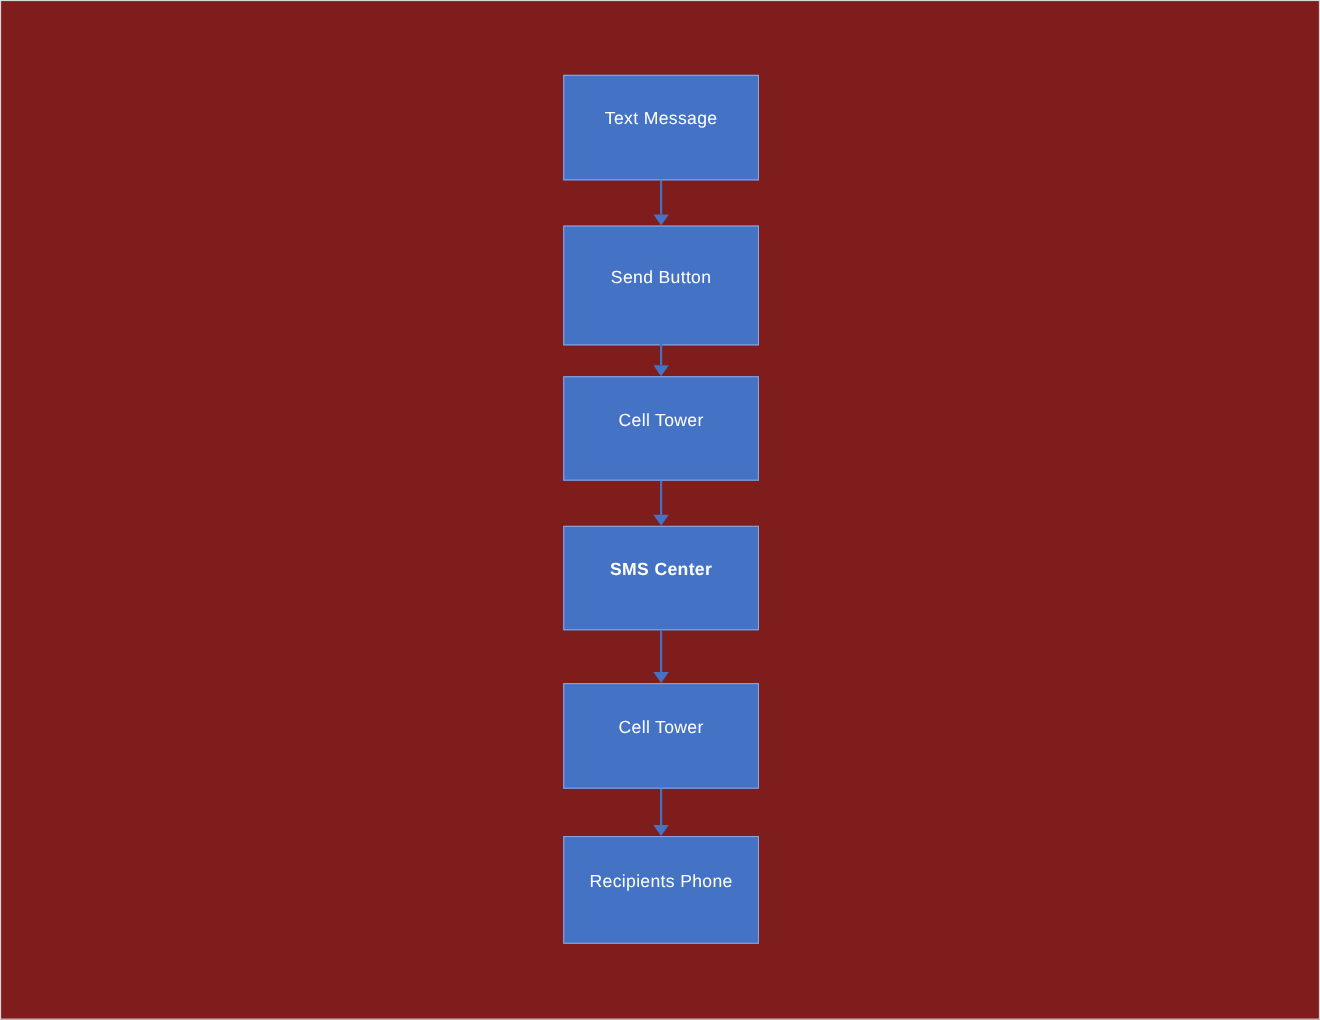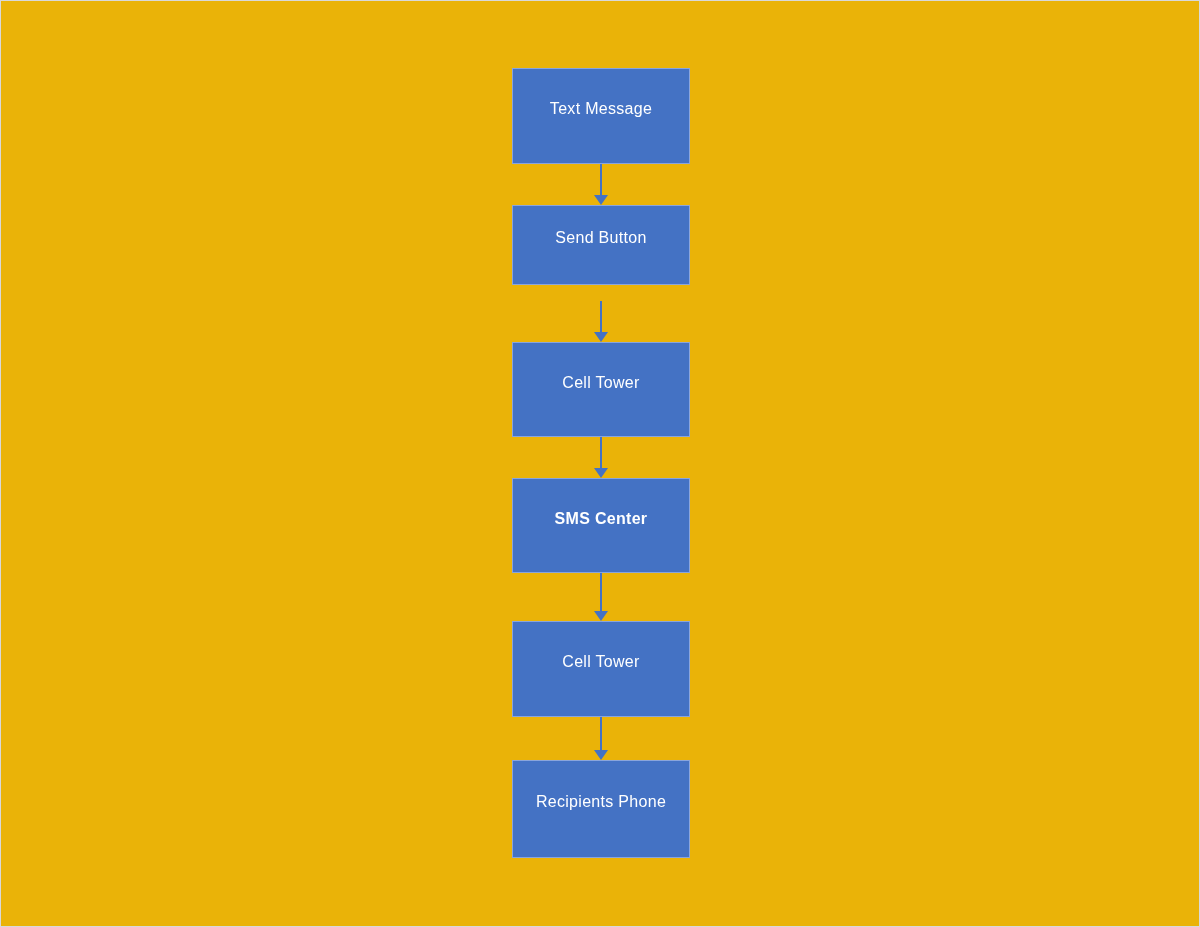--- a/index.html
+++ b/index.html
@@ -6,41 +6,41 @@
     margin: 0;
     padding: 0;
     background: #ffffff;
     font-family: "Liberation Sans", "DejaVu Sans", sans-serif;
   }
   .page {
     position: relative;
     width: 1200px;
     height: 927px;
     box-sizing: border-box;
-    background: #eab308;
+    background: #7f1d1d;
     border: 1px solid #d9d9d9;
     overflow: hidden;
   }
   .node {
     position: absolute;
     left: 511px;
     width: 178px;
     box-sizing: border-box;
     background: #4472c4;
     border: 1px solid #8aa5dc;
     color: #ffffff;
     display: flex;
     align-items: center;
     justify-content: center;
     padding-bottom: 14px; 
     font-size: 16px;
     letter-spacing: 0.3px;
   }
   .n1 { top: 67px;  height: 96px; }
-  .n2 { top: 204px; height: 80px; }
+  .n2 { top: 204px; height: 109px; }
   .n3 { top: 341px; height: 95px; }
   .n4 { top: 477px; height: 95px; font-weight: bold; }
   .n5 { top: 620px; height: 96px; }
   .n6 { top: 759px; height: 98px; }
 
   .arrow {
     position: absolute;
     left: 593px;
     width: 14px;
     display: flex;

